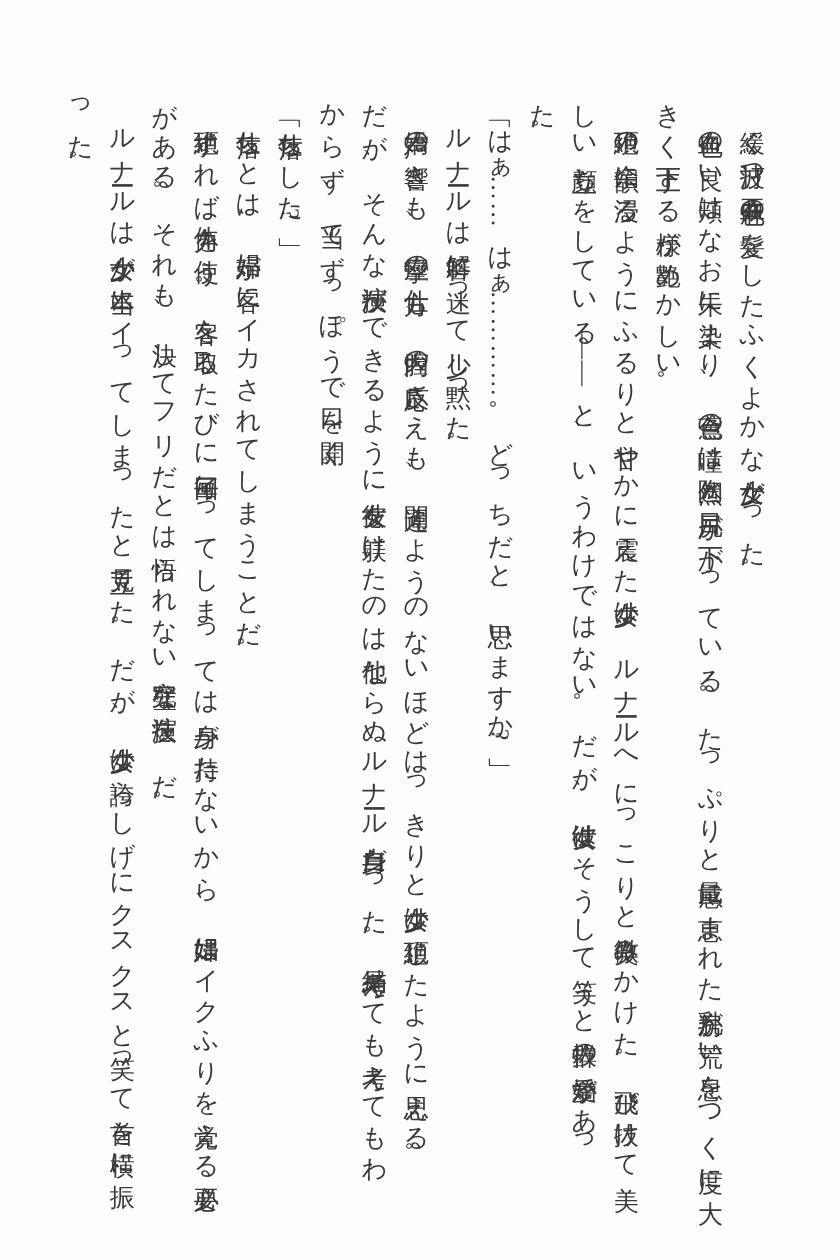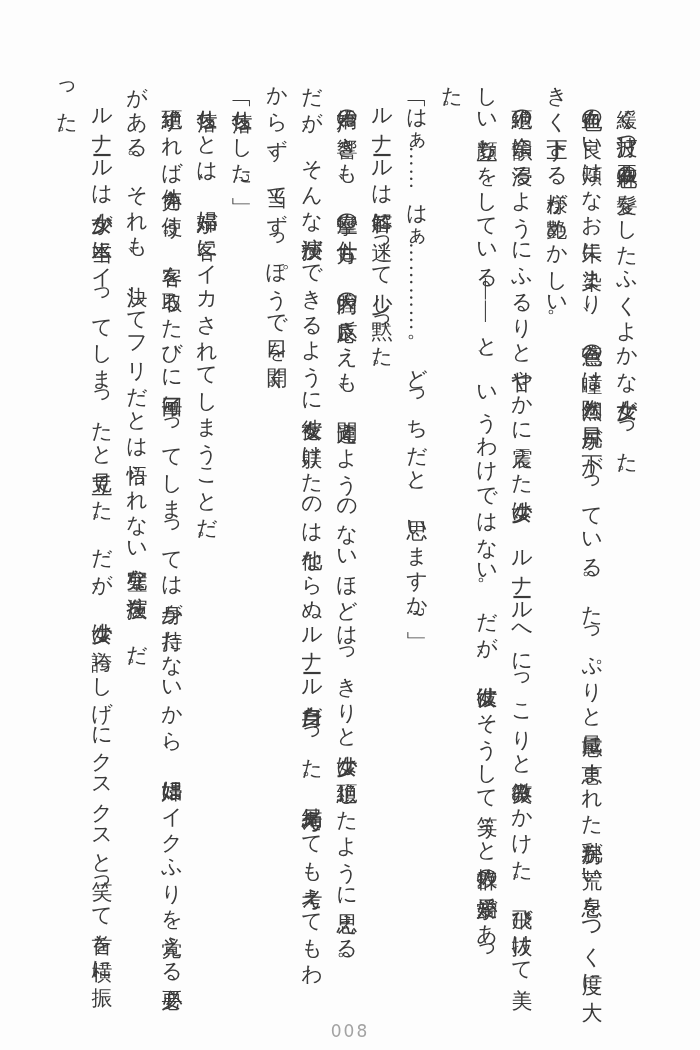--- a/index.html
+++ b/index.html
@@ -64,15 +64,14 @@
     <p>絶頂の余韻に浸るようにふるりと甘やかに震えた少女は、ルナールへにっこりと微笑みかけた。飛び抜けて美しい顔立ちをしている――と、いうわけではない。だが、彼女はそうして笑うと抜群の愛嬌があった。</p>
     <p>「はぁ……はぁ…………。どっちだと、思いますか?」</p>
     <p>ルナールは解答に迷って少し黙った。</p>
     <p>嬌声の響きも、痙攣の仕方も、膣内の反応さえも、間違えようのないほどはっきりと少女は絶頂したように思える。だが、そんな演技ができるように彼女を躾けたのは他ならぬルナール自身だった。結局考えても考えてもわからず、当てずっぽうで口を開く。</p>
     <p>「仕落ちした?」</p>
     <p>仕落ちとは、娼婦が客にイカされてしまうことだ。</p>
     <p>絶頂すれば体力を使う。客を取るたびに毎回イってしまっては身が持たないから、娼婦はイクふりを覚える必要がある。それも、決してフリだとは悟られない完璧な演技を、だ。</p>
     <p>ルナールは少女が本当にイってしまったと見立てた。だが、少女は誇らしげにクスクスと笑って首を横に振った。</p>
   </div>
 
-  <div class="page-number">008</div>
 
 </div>
 
 </body></html>

